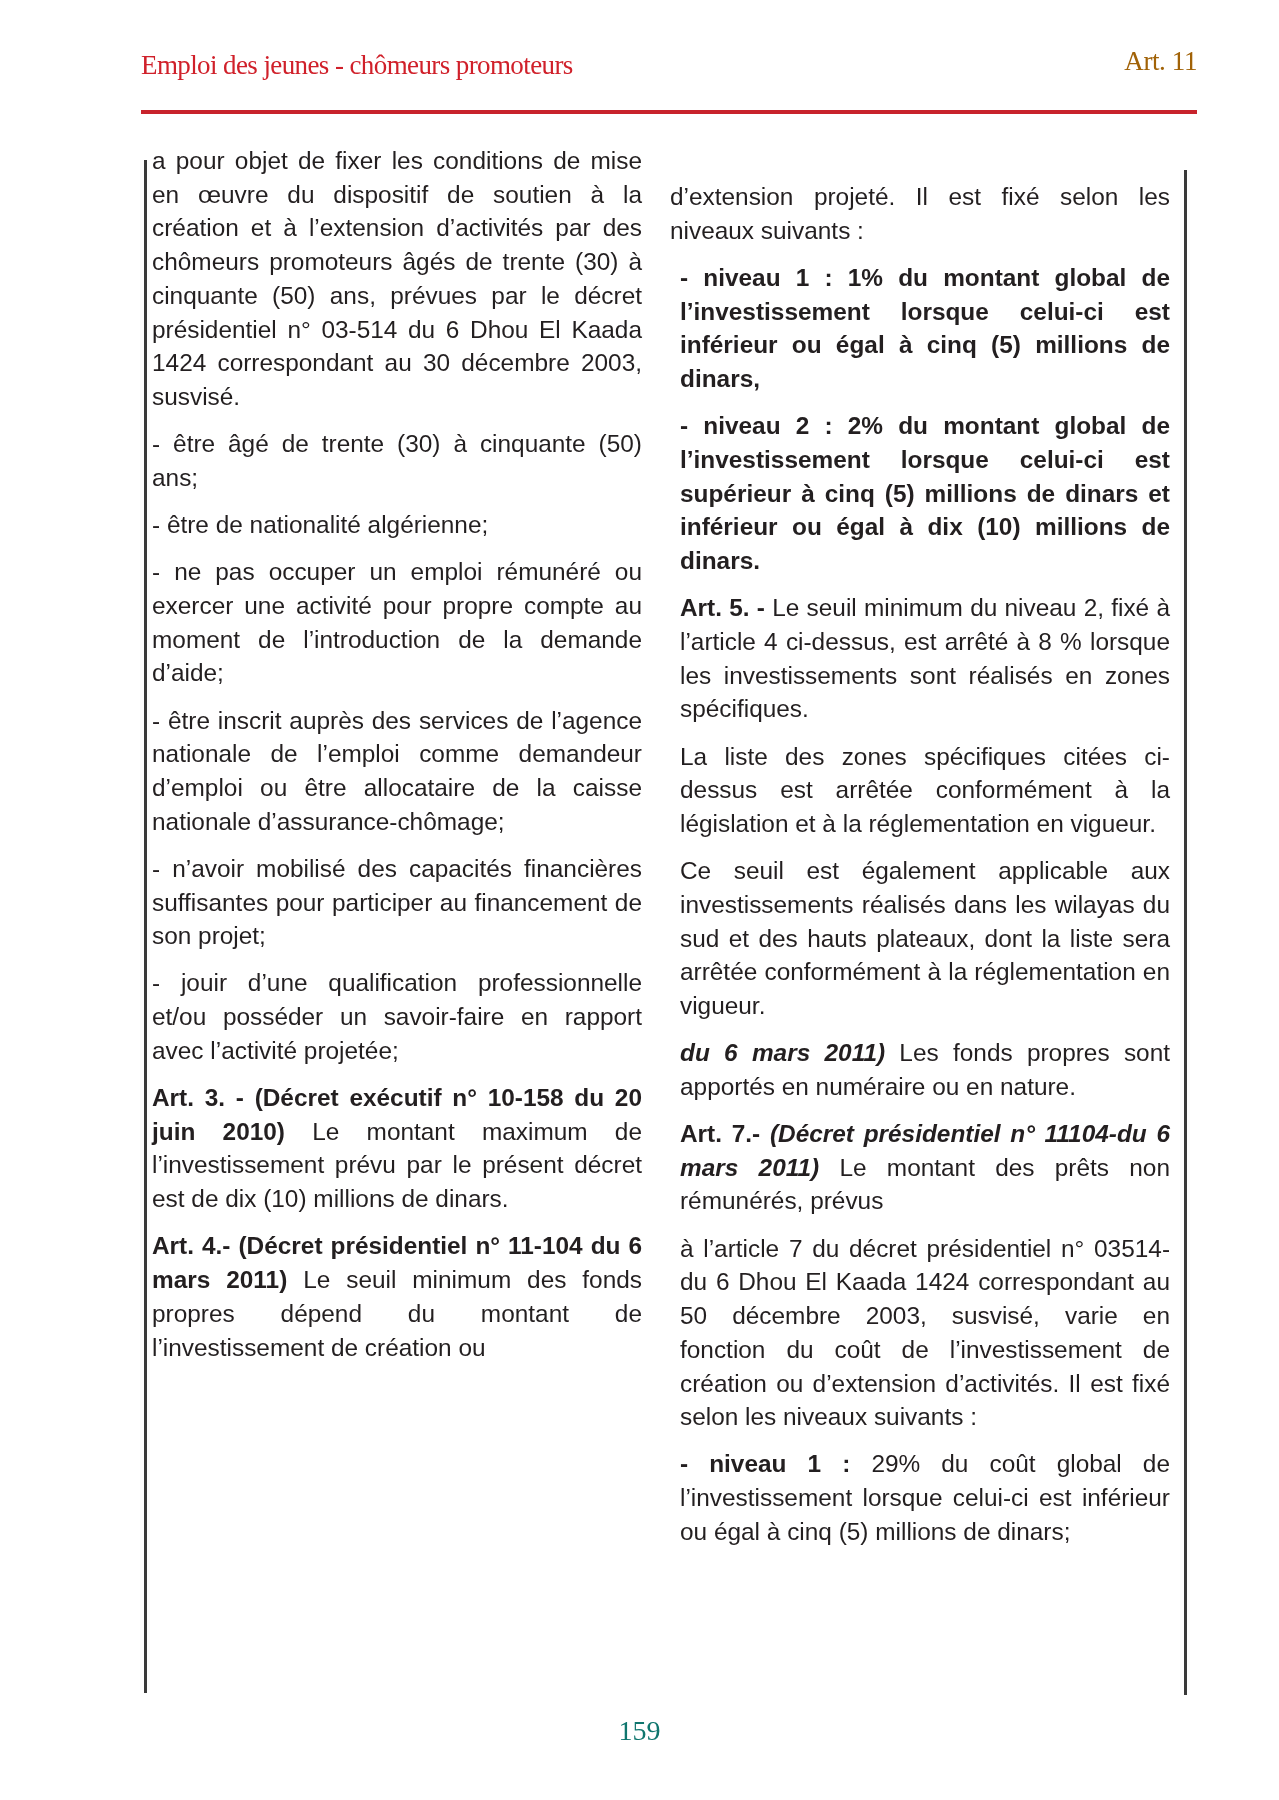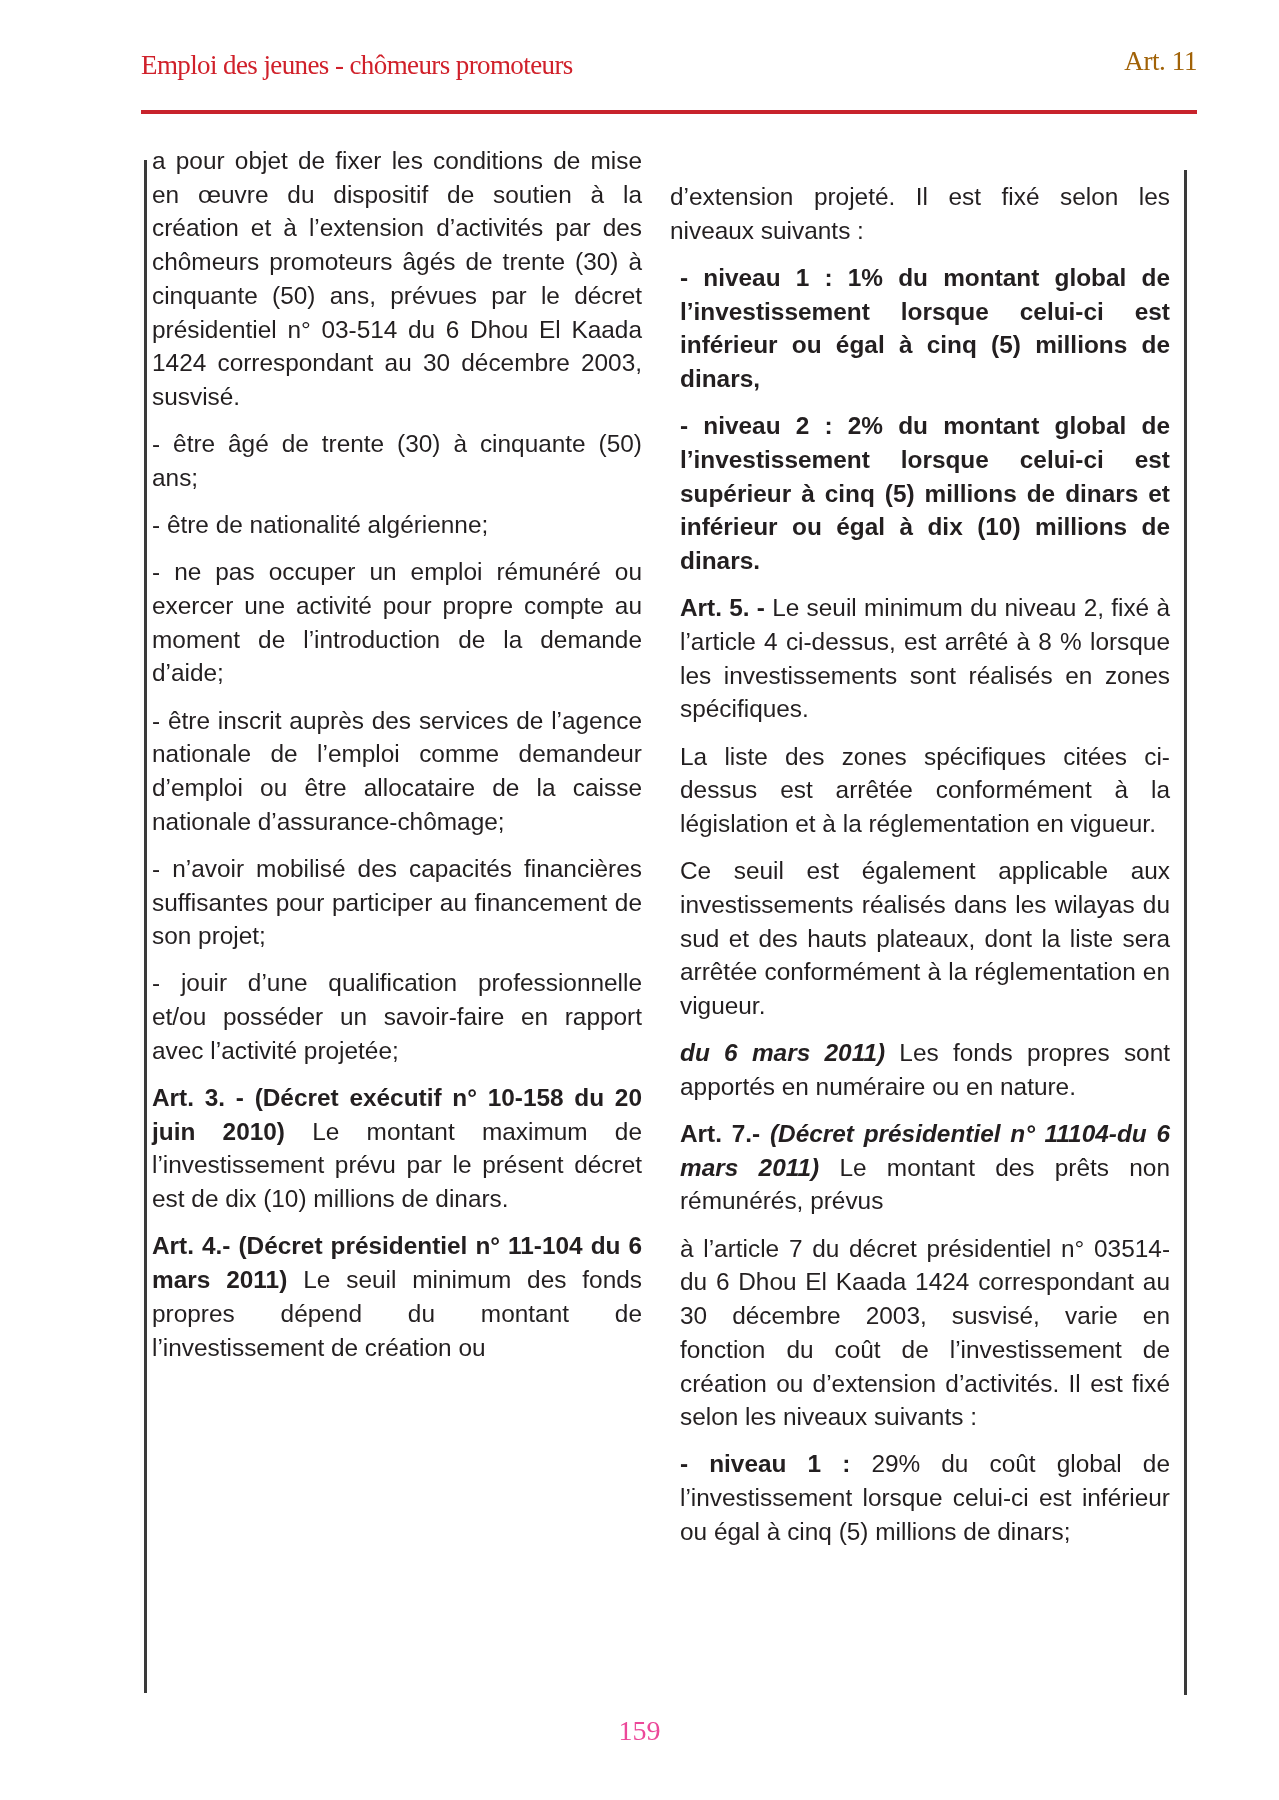--- a/index.html
+++ b/index.html
@@ -29,21 +29,21 @@
       text-align: justify;
     }
     .col-left { left: 152px; width: 490px; }
     .col-right { left: 680px; width: 490px; }
     .para { margin: 0 0 13.5px 0; }
     .b { font-weight: bold; }
     .bi { font-weight: bold; font-style: italic; }
     .lead-first { margin-left: -10px; margin-top: 36px; }
     .page-number {
       position: absolute; left: 0; width: 1279px; top: 1715px; text-align: center;
-      font-family: "Liberation Serif", serif; font-size: 28px; color: #ec4899;
+      font-family: "Liberation Serif", serif; font-size: 28px; color: #0f766e;
     }
   </style>
 </head>
 <body>
 
 <div>
   <div class="header-title">Emploi des jeunes - chômeurs promoteurs</div>
   <div class="header-art">Art. 11</div>
   <div class="header-rule"></div>
 </div>
@@ -65,17 +65,17 @@
 
 <div class="col col-right">
   <p class="para lead-first">d’extension projeté. Il est fixé selon les niveaux suivants :</p>
   <p class="para b">- niveau 1 : 1% du montant global de l’investissement lorsque celui-ci est inférieur ou égal à cinq (5) millions de dinars,</p>
   <p class="para b">- niveau 2 : 2% du montant global de l’investissement lorsque celui-ci est supérieur à cinq (5) millions de dinars et inférieur ou égal à dix (10) millions de dinars.</p>
   <p class="para"><span class="b">Art. 5. -</span><span> Le seuil minimum du niveau 2, fixé à l’article 4 ci-dessus, est arrêté à 8 % lorsque les investissements sont réalisés en zones spécifiques.</span></p>
   <p class="para">La liste des zones spécifiques citées ci-dessus est arrêtée conformément à la législation et à la réglementation en vigueur.</p>
   <p class="para">Ce seuil est également applicable aux investissements réalisés dans les wilayas du sud et des hauts plateaux, dont la liste sera arrêtée conformément à la réglementation en vigueur.</p>
   <p class="para"><span class="bi">du 6 mars 2011)</span><span> Les fonds propres sont apportés en numéraire ou en nature.</span></p>
   <p class="para"><span class="b">Art. 7.- </span><span class="bi">(Décret présidentiel n° 11104-du 6 mars 2011)</span><span> Le montant des prêts non rémunérés, prévus</span></p>
-  <p class="para">à l’article 7 du décret présidentiel n° 03514-du 6 Dhou El Kaada 1424 correspondant au 30 décembre 2003, susvisé, varie en fonction du coût de l’investissement de création ou d’extension d’activités. Il est fixé selon les niveaux suivants :</p>
+  <p class="para">à l’article 7 du décret présidentiel n° 03514-du 6 Dhou El Kaada 1424 correspondant au 50 décembre 2003, susvisé, varie en fonction du coût de l’investissement de création ou d’extension d’activités. Il est fixé selon les niveaux suivants :</p>
   <p class="para"><span class="b">- niveau 1 :</span><span> 29% du coût global de l’investissement lorsque celui-ci est inférieur ou égal à cinq (5) millions de dinars;</span></p>
 </div>
 
 <div class="page-number">159</div>
 
 </body></html>

